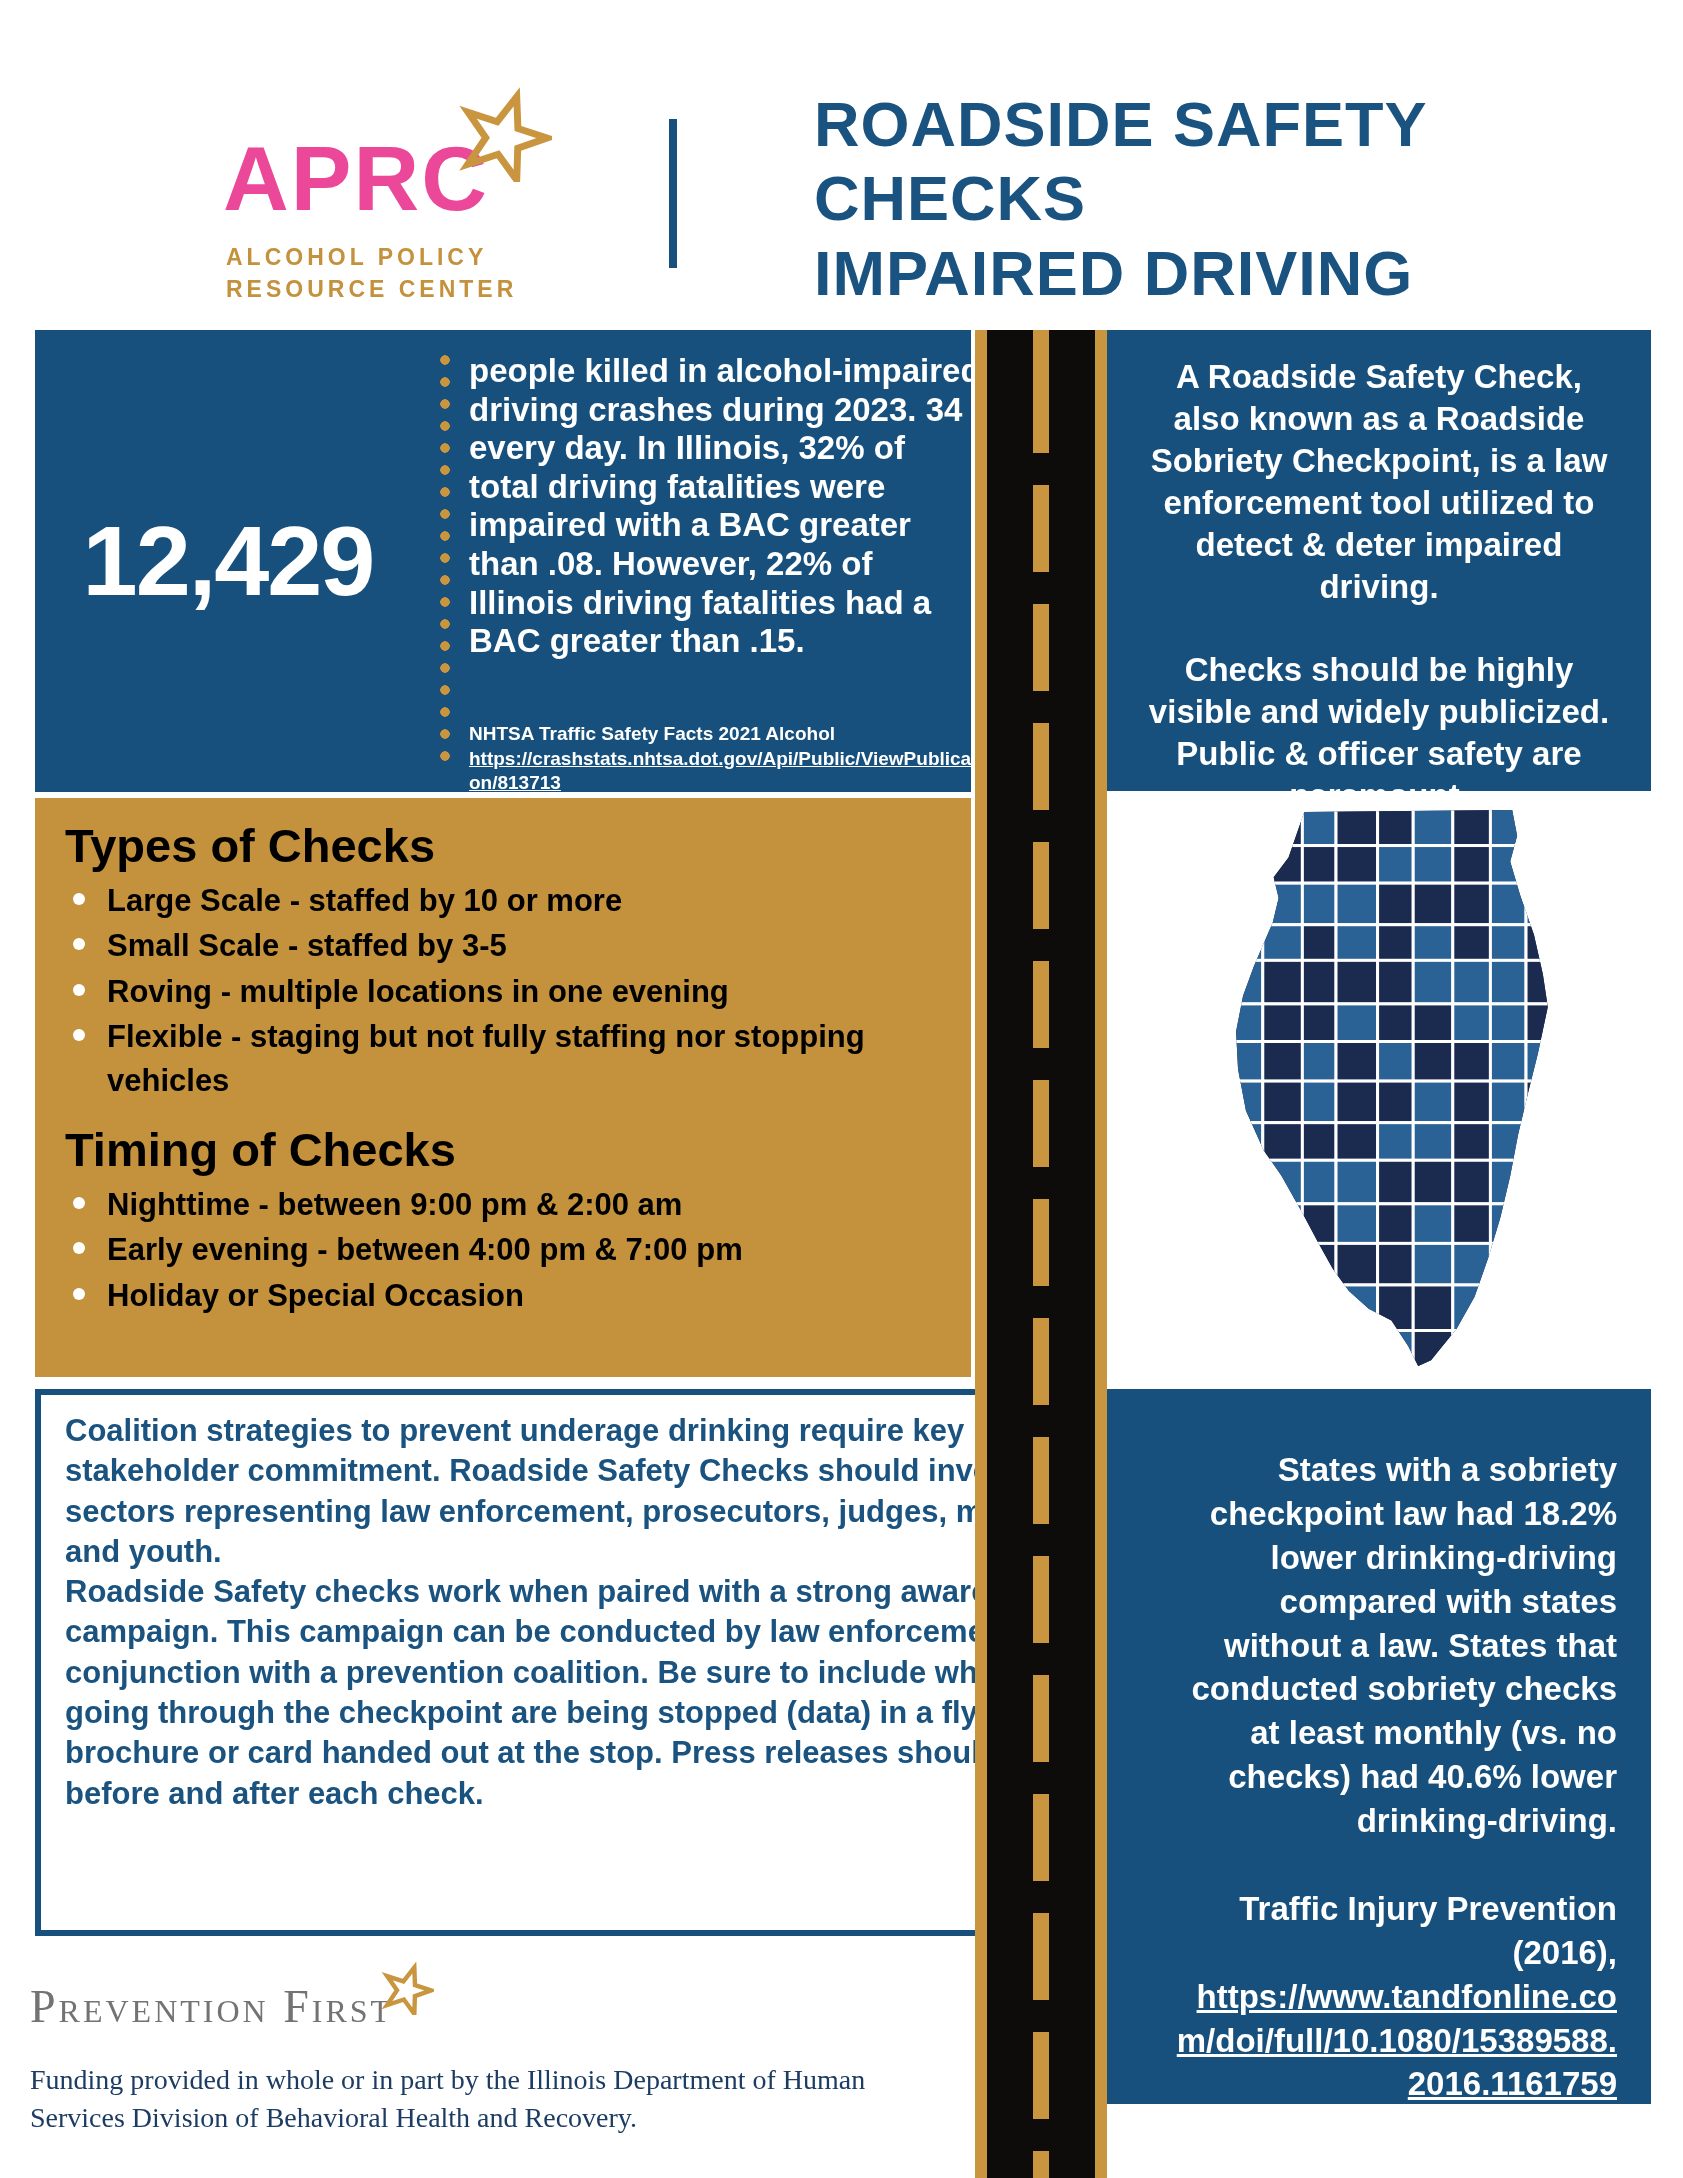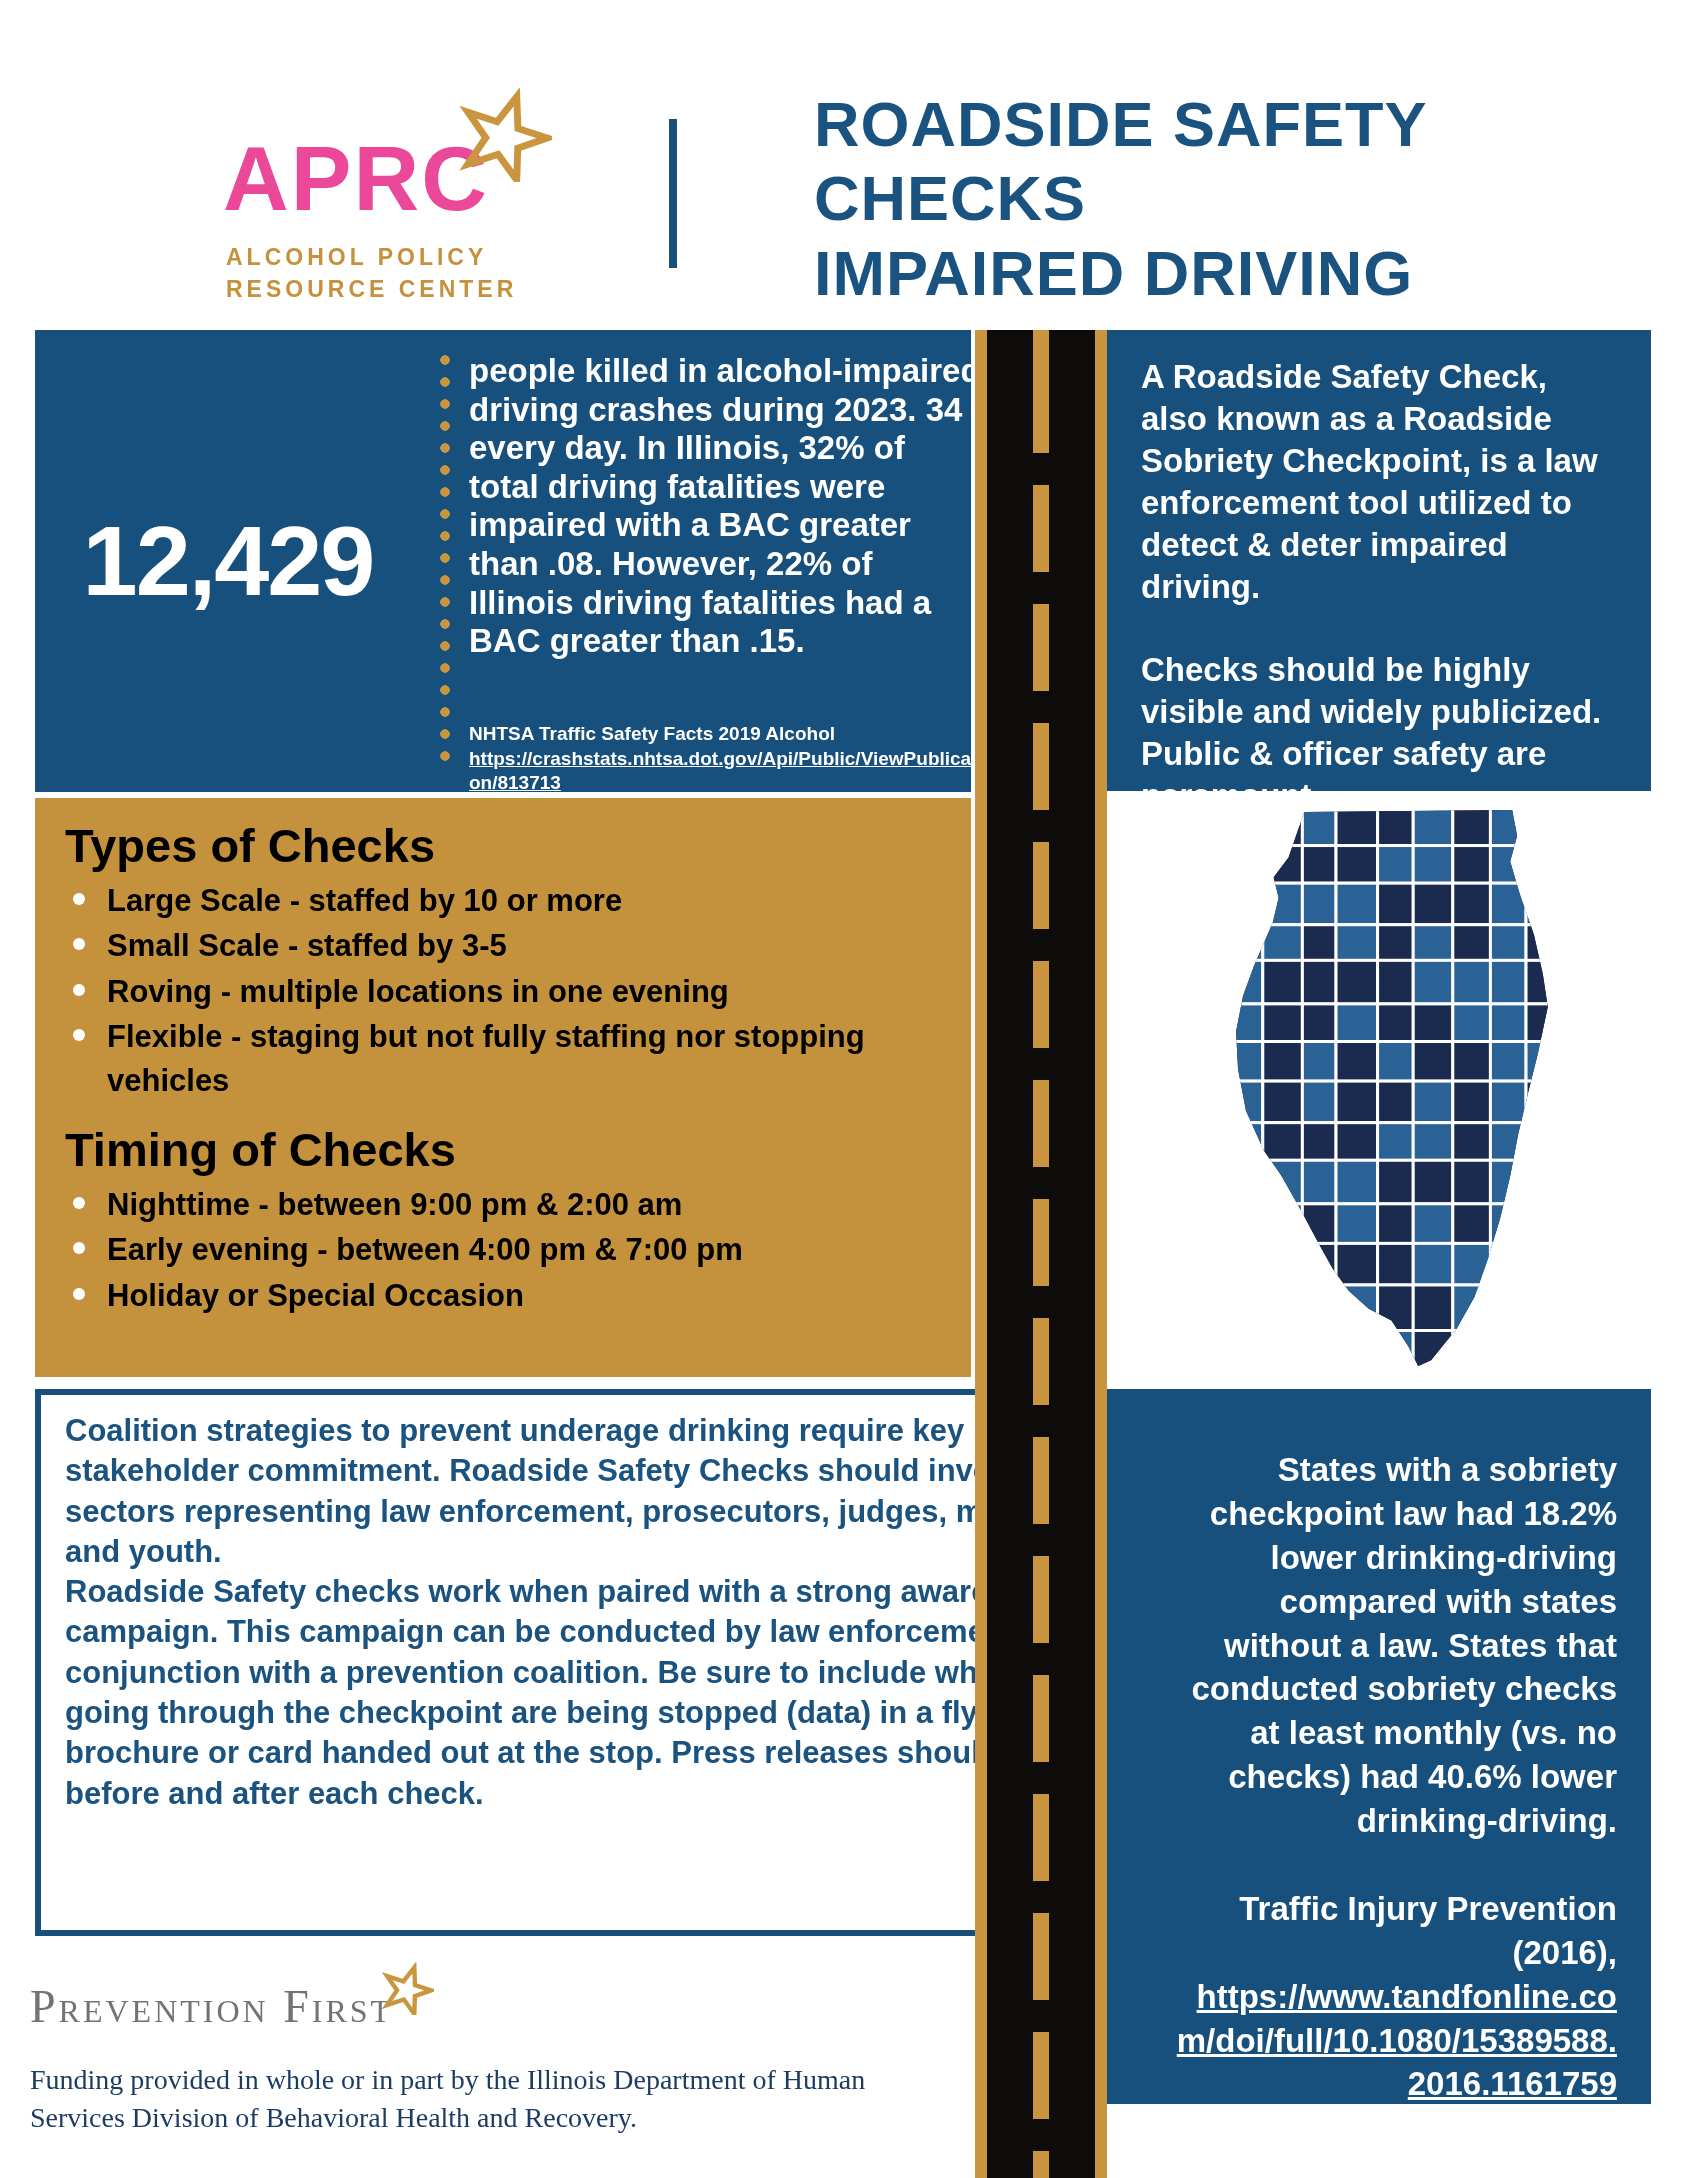--- a/index.html
+++ b/index.html
@@ -77,21 +77,21 @@
   }
   .road-dash{
     position:absolute;left:50%;top:0;width:16px;height:100%;transform:translateX(-50%);
     background-image:repeating-linear-gradient(180deg,#C9963F 0 87px,rgba(0,0,0,0) 87px 119px);
     background-position:0 36px;
   }
   
   .definition-box{
     position:absolute;left:1107px;top:330px;width:544px;height:461px;background:#17507C;
     box-sizing:border-box;padding:26px 34px;
-    color:#ffffff;font-size:33px;font-weight:bold;line-height:1.27;text-align:left;
+    color:#ffffff;font-size:33px;font-weight:bold;line-height:1.27;text-align:center;
   }
   .definition-box p{margin:0;}
   .definition-box .para2{margin-top:42px;}
   .map-wrap{position:absolute;left:1223px;top:804px;width:327px;height:574px;}
   .stats-box{
     position:absolute;left:1107px;top:1389px;width:544px;height:715px;background:#17507C;
     box-sizing:border-box;padding:59px 34px 0 54px;
     color:#ffffff;font-size:33px;font-weight:bold;line-height:1.33;text-align:right;
   }
   .stats-box p{margin:0;}
@@ -117,21 +117,21 @@
 <div class="page-title">
   <div>ROADSIDE SAFETY CHECKS</div>
   <div>IMPAIRED DRIVING</div>
 </div>
 
 <div class="stat-box">
   <div class="stat-number">12,429</div>
   <div class="stat-dots"></div>
   <div class="stat-text">people killed in alcohol-impaired driving crashes during 2023. 34 every day. In Illinois, 32% of total driving fatalities were impaired with a BAC greater than .08. However, 22% of Illinois driving fatalities had a BAC greater than .15.</div>
   <div class="stat-source">
-    <span>NHTSA Traffic Safety Facts 2019 Alcohol</span>
+    <span>NHTSA Traffic Safety Facts 2021 Alcohol</span>
     <a class="stat-source-url" style="color:#ffffff">https://crashstats.nhtsa.dot.gov/Api/Public/ViewPublication/813713</a>
   </div>
 </div>
 
 <div class="gold-box">
   <div class="gold-title">Types of Checks</div>
   <ul class="gold-list">
       <li><span class="dot"></span><span>Large Scale - staffed by 10 or more</span></li>
       <li><span class="dot"></span><span>Small Scale - staffed by 3-5</span></li>
       <li><span class="dot"></span><span>Roving - multiple locations in one evening</span></li>

